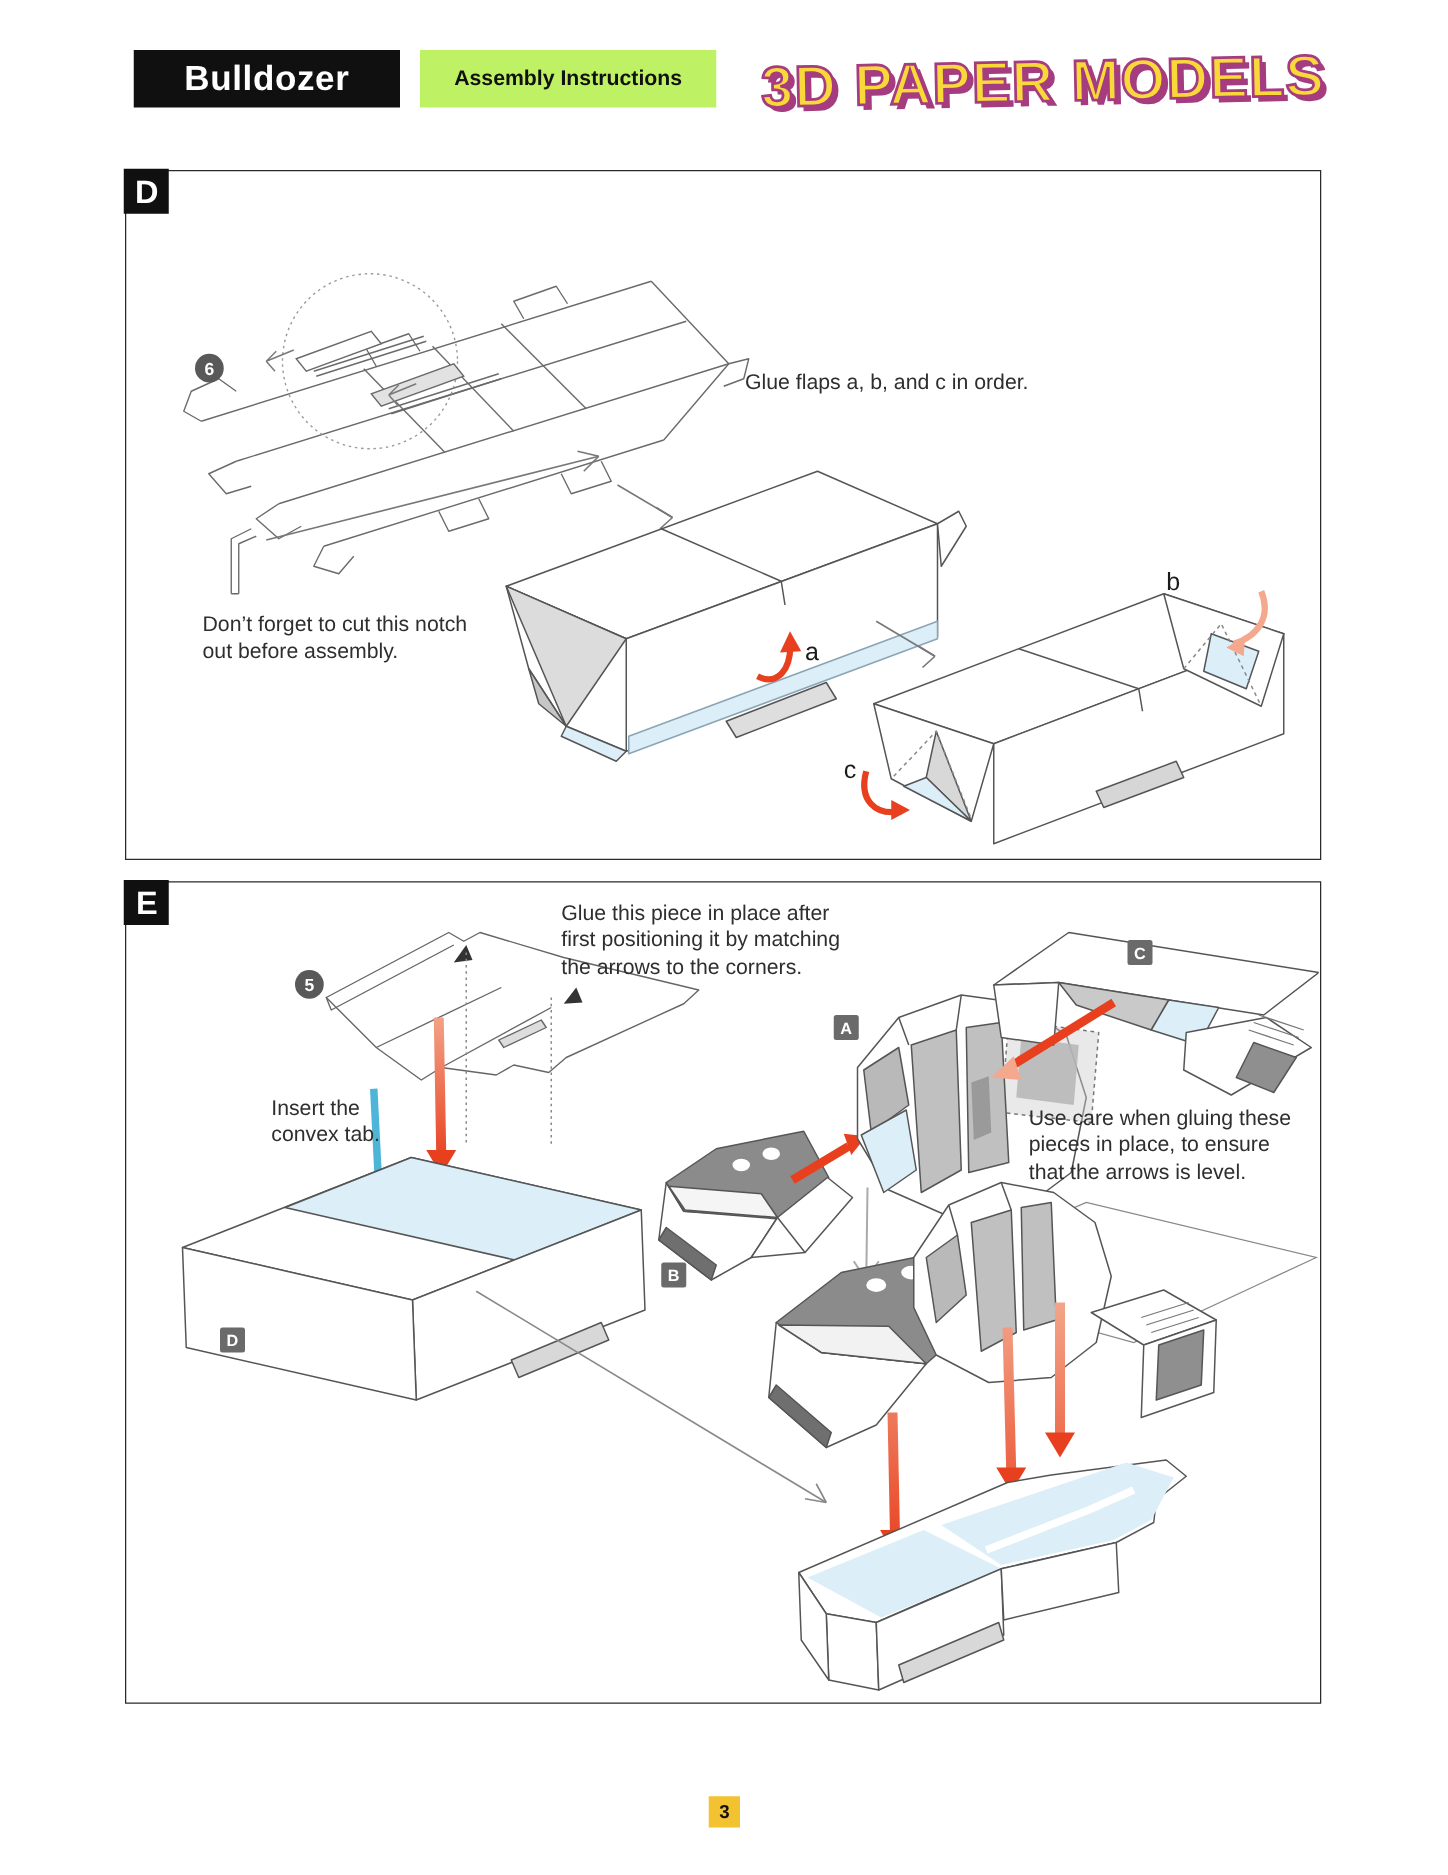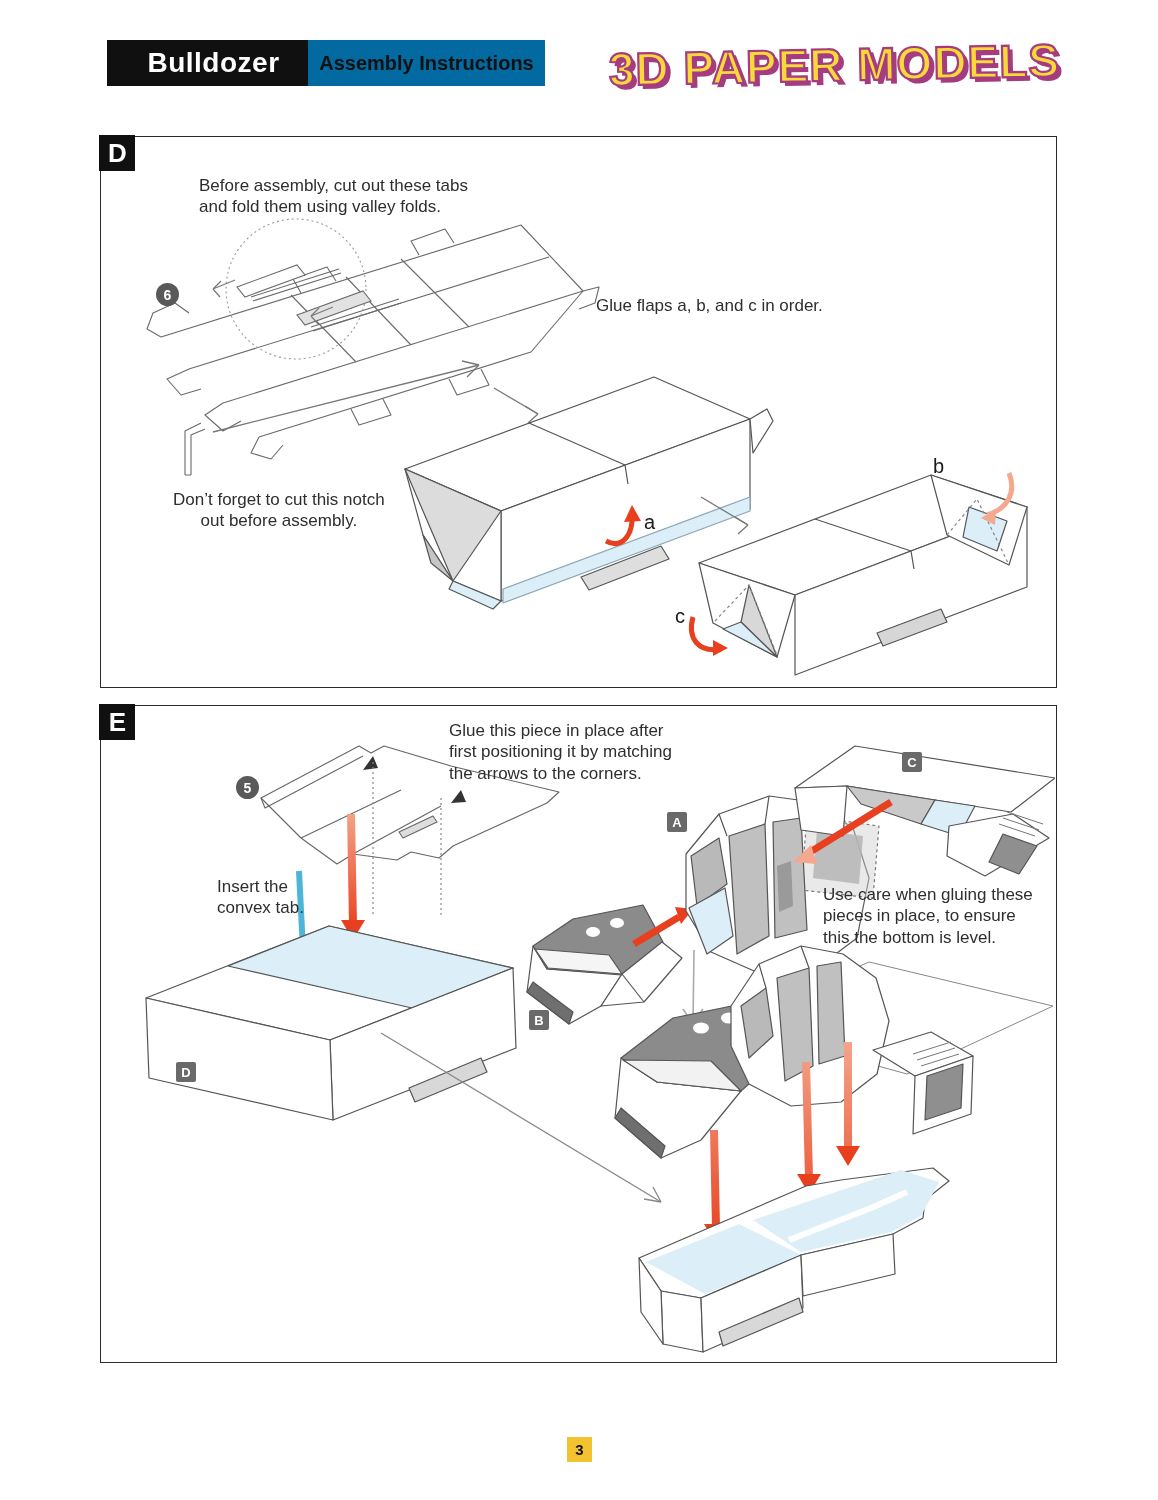--- a/index.html
+++ b/index.html
@@ -7,23 +7,23 @@
     width:1158px;height:1500px;background:#ffffff;position:relative;
     font-family:"Liberation Sans", sans-serif; color:#222;
     overflow:hidden;
   }
   .hdr-title{
     position:absolute;left:107px;top:40px;width:213px;height:46px;
     background:#101010;color:#fff;display:flex;align-items:center;justify-content:center;
     font-size:28px;font-weight:bold;letter-spacing:.5px;text-align:right;
   }
   .hdr-sub{
-    position:absolute;left:308px;top:40px;width:237px;height:46px;
-    background:#0369a1;color:#111;display:flex;align-items:center;justify-content:center;
-    font-size:20px;font-weight:bold;
+    position:absolute;left:336px;top:40px;width:237px;height:46px;
+    background:#bef264;color:#111;display:flex;align-items:center;justify-content:center;
+    font-size:17px;font-weight:bold;
   }
   .logo{
     position:absolute;left:690px;top:34px;width:370px;height:60px;
     display:flex;align-items:center;justify-content:flex-end;
     font-size:46px;font-weight:bold;letter-spacing:1px;white-space:nowrap;
     color:#F9D83A;
     -webkit-text-stroke:2.2px #A63C80;
     text-shadow:4px 4px 0 #A63C80;
     transform:rotate(-1.2deg);
   }
@@ -173,24 +173,22 @@
         <path d="M908,336 C916,356 906,372 886,378" stroke="#F4A88D" stroke-width="5" fill="none"></path>
         <path d="M880,381 L895,372 L894,388 Z" fill="#F4A88D"></path>
       </g>
       <g>
         <path d="M592,480 C586,502 598,516 620,512" stroke="#E8401F" stroke-width="5" fill="none"></path>
         <path d="M627,511 L612,503 L612,519 Z" fill="#E8401F"></path>
       </g>
     </svg>
 
     <div class="panel-label">D</div>
-    <div class="note" style="left:98px;top:38px;">Before assembly, cut out these tabs
-and fold them using valley folds.</div>
     <div class="note" style="left:495px;top:158px;">Glue flaps a, b, and c in order.</div>
-    <div class="note" style="left:72px;top:352px;text-align:center;">Don’t forget to cut this notch
+    <div class="note" style="left:61px;top:352px;">Don’t forget to cut this notch
 out before assembly.</div>
     <div class="badge" style="left:55px;top:146px;">6</div>
     <span class="flap" style="left:543px;top:374px;">a</span>
     <span class="flap" style="left:832px;top:318px;">b</span>
     <span class="flap" style="left:574px;top:468px;">c</span>
   </div>
 
   <div class="panel panel-e">
     <svg width="954" height="655" viewBox="0 0 954 655">
       <defs>
@@ -335,21 +333,21 @@
     </svg>
 
     <div class="panel-label">E</div>
     <div class="note" style="left:328px;top:14px;margin-left:20px;">Glue this piece in place after
 first positioning it by matching
 the arrows to the corners.</div>
     <div class="note" style="left:88px;top:170px;margin-left:28px;">Insert the
 convex tab.</div>
     <div class="note" style="left:722px;top:178px;">Use care when gluing these
 pieces in place, to ensure
-this the bottom is level.</div>
+that the arrows is level.</div>
     <div class="badge" style="left:135px;top:70px;">5</div>
     <div class="plabel" style="left:566px;top:106px;">A</div>
     <div class="plabel" style="left:428px;top:304px;">B</div>
     <div class="plabel" style="left:801px;top:46px;">C</div>
     <div class="plabel" style="left:75px;top:356px;">D</div>
   </div>
 
   <div class="pagenum">3</div>
 
 </div>

